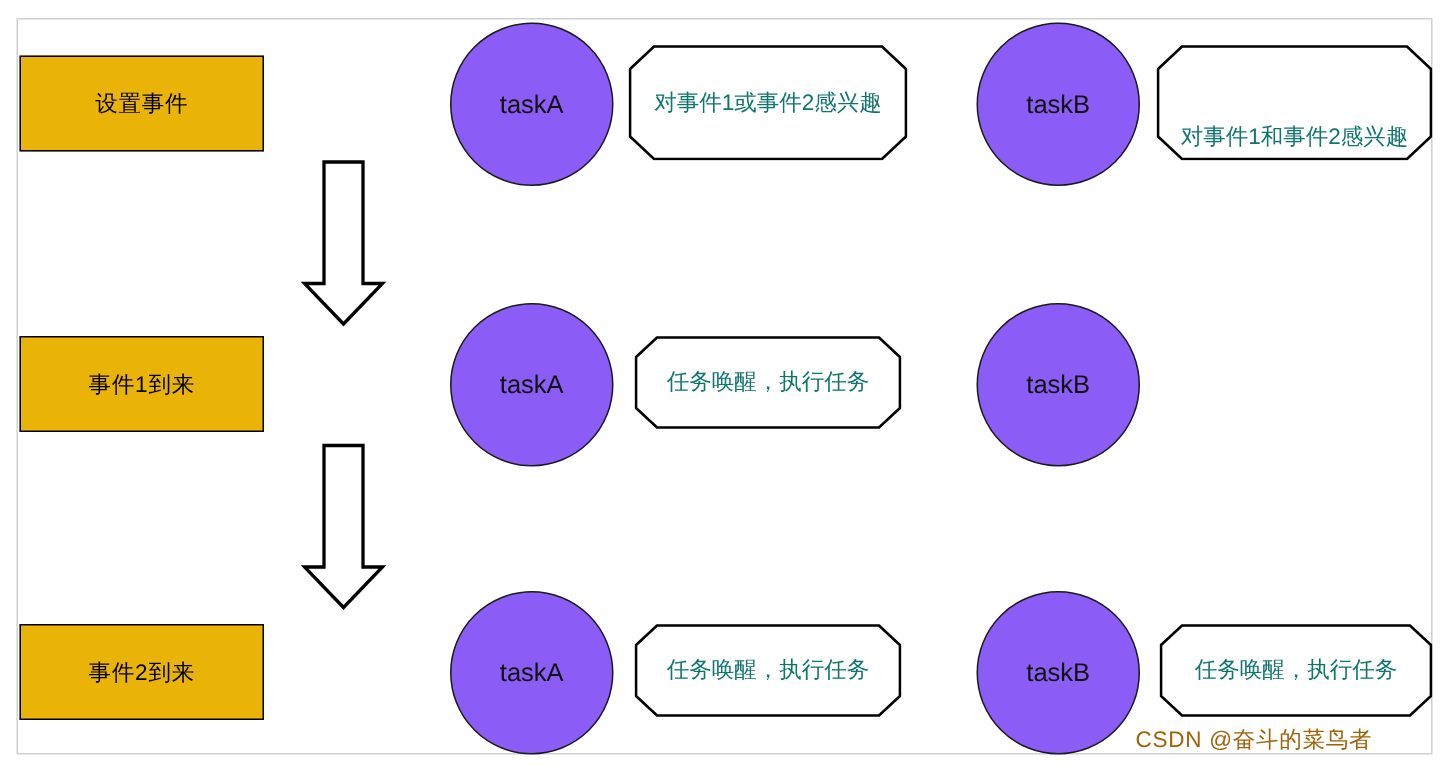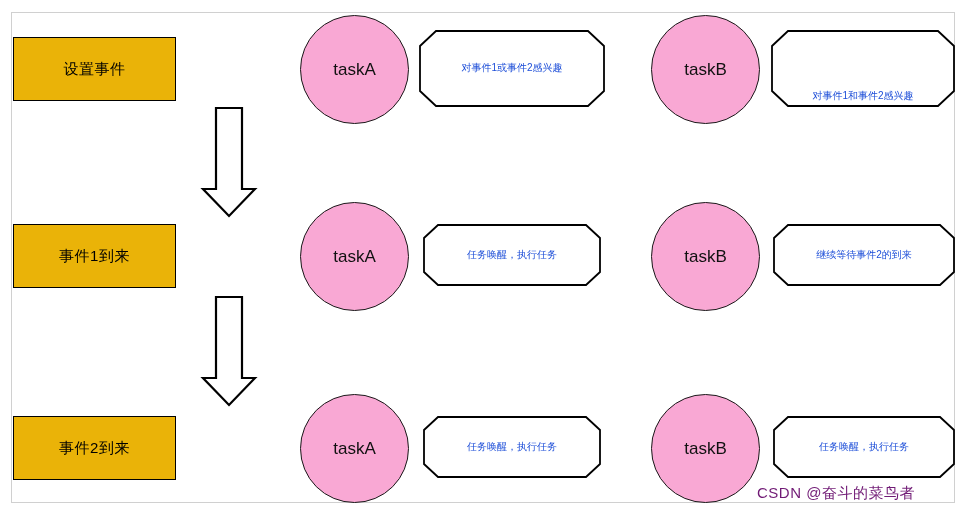--- a/index.html
+++ b/index.html
@@ -19,44 +19,44 @@
     position:absolute;box-sizing:border-box;
     border:1.6px solid #000;background:#eab308;
     display:flex;align-items:center;justify-content:center;
     font-size:15px;color:#000;letter-spacing:.5px;
   }
   .evt-box .lbl{white-space:nowrap;}
 
   
   .task-circle{
     position:absolute;box-sizing:border-box;
-    border:1.5px solid #1a1a1a;border-radius:50%;background:#f9a8d4;
+    border:1.5px solid #1a1a1a;border-radius:50%;background:#8b5cf6;
     display:flex;align-items:center;justify-content:center;
     font-size:17px;color:#111;
   }
 
   
   .octagon{
     position:absolute;box-sizing:border-box;
     display:flex;align-items:center;justify-content:center;
-    text-align:center;font-size:10px;color:#1d4ed8;line-height:1.45;
+    text-align:center;font-size:15px;color:#0f766e;line-height:1.45;
     padding:4px 14px;
   }
   .octagon .oct-shape{
     position:absolute;left:0;top:0;width:100%;height:100%;
     pointer-events:none;
   }
   .octagon .otext{position:relative;z-index:2;}
 
   
   .block-arrow{position:absolute;}
 
   
   .watermark{
-    position:absolute;font-size:15px;color:#701a75;
+    position:absolute;font-size:15px;color:#a16207;
     white-space:nowrap;letter-spacing:.5px;
   }
 </style>
 </head>
 <body>
 
 <div id="canvas">
 
   <div class="frame"></div>
 
@@ -110,26 +110,20 @@
     <svg class="oct-shape" viewBox="0 0 178 62" preserveAspectRatio="none">
       <polygon points="15,1 163,1 177,14 177,48 163,61 15,61 1,48 1,14" fill="#ffffff" stroke="#000000" stroke-width="1.8"></polygon>
     </svg>
     <span class="otext">任务唤醒，执行任务</span>
   </div>
 
   <div class="task-circle" style="left:651px;top:202px;width:109px;height:109px;">
     <span>taskB</span>
   </div>
 
-  <div class="octagon" style="left:773px;top:224px;width:182px;height:62px;">
-    <svg class="oct-shape" viewBox="0 0 182 62" preserveAspectRatio="none">
-      <polygon points="15,1 167,1 181,14 181,48 167,61 15,61 1,48 1,14" fill="#ffffff" stroke="#000000" stroke-width="1.8"></polygon>
-    </svg>
-    <span class="otext">继续等待事件2的到来</span>
-  </div>
 
   <div class="task-circle" style="left:300px;top:394px;width:109px;height:109px;">
     <span>taskA</span>
   </div>
 
   <div class="octagon" style="left:423px;top:416px;width:178px;height:62px;">
     <svg class="oct-shape" viewBox="0 0 178 62" preserveAspectRatio="none">
       <polygon points="15,1 163,1 177,14 177,48 163,61 15,61 1,48 1,14" fill="#ffffff" stroke="#000000" stroke-width="1.8"></polygon>
     </svg>
     <span class="otext">任务唤醒，执行任务</span>

